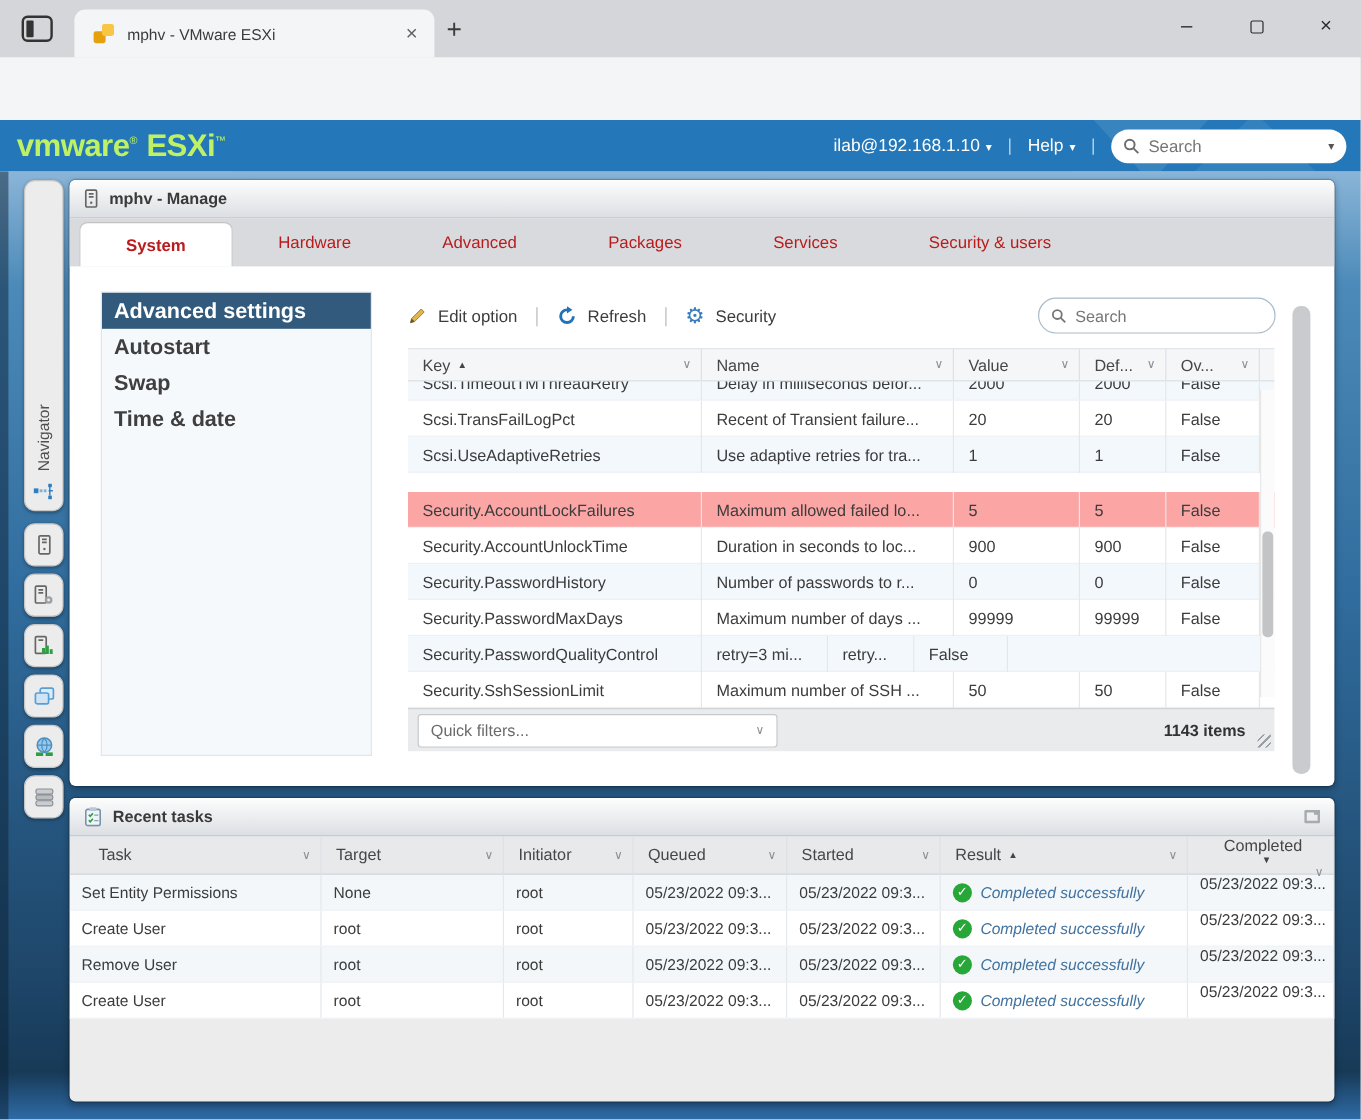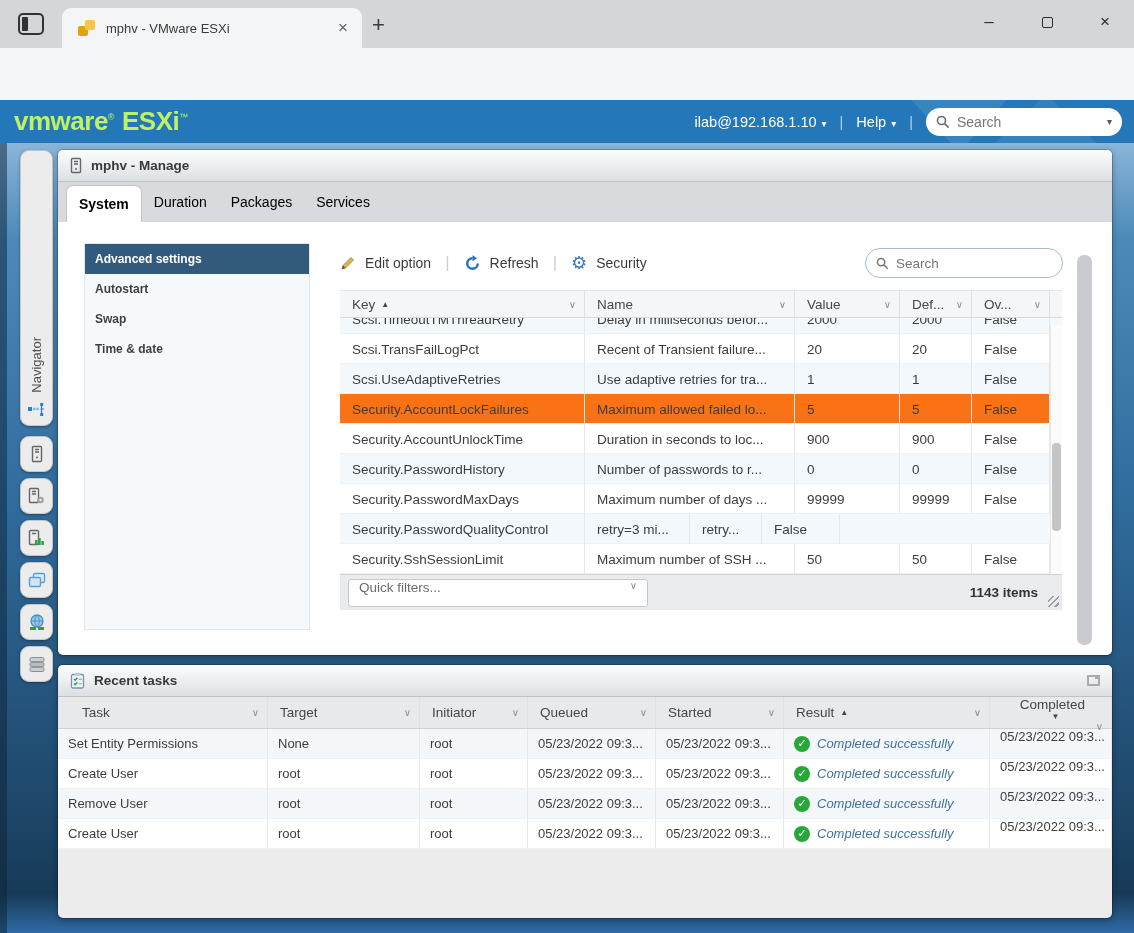--- a/index.html
+++ b/index.html
@@ -68,49 +68,49 @@
   
   .card { position:absolute; left:58px; width:1054px; background:#fff; border-radius:5px; box-shadow:0 0 0 1px rgba(0,0,0,.18), 0 2px 6px rgba(0,0,0,.3); overflow:hidden; }
   .card-main { top:150px; height:505px; }
   .card-tasks { top:665px; height:253px; background:#ececec; }
   .panel-titlebar { height:32px; background:linear-gradient(#fdfdfd,#dcdfe3); border-bottom:1px solid #bfc3c7; display:flex; align-items:center; padding-left:12px; gap:9px; }
   .panel-title { font-weight:700; font-size:13.5px; color:#3a3a3a; }
   .restore-ic { margin-left:auto; margin-right:12px; width:13px; height:11px; border:2px solid #a6abaf; border-radius:1px; position:relative; }
   .restore-ic::before { content:""; position:absolute; right:-2px; top:-2px; width:5px; height:4px; background:#a6abaf; }
 
   .tabstrip { height:40px; background:#d8dade; display:flex; align-items:flex-end; padding-left:8px; }
-  .tab-item { padding:0 12px; height:40px; line-height:40px; font-size:14px; color:#000000; }
+  .tab-item { padding:0 38px; height:40px; line-height:40px; font-size:14px; color:#b91c1c; }
   .tab-item.active { background:#fff; border:1px solid #c3c3c3; border-bottom:none; border-radius:7px 7px 0 0; font-weight:700; height:37px; line-height:36px; }
 
   .side-panel { position:absolute; left:26px; top:93px; width:226px; height:387px; background:#f6f9fc; border:1px solid #e0e6eb; }
-  .side-item { height:30px; line-height:30px; padding-left:10px; font-size:12px; font-weight:700; color:#3f3f3f; white-space:nowrap; }
+  .side-item { height:30px; line-height:30px; padding-left:10px; font-size:18px; font-weight:700; color:#3f3f3f; white-space:nowrap; }
   .side-item.selected { background:#325a7d; color:#fff; }
 
   .toolbar { position:absolute; left:282px; top:98px; height:30px; display:flex; align-items:center; gap:9px; font-size:14px; color:#3c3c3c; }
   .tool-sep { color:#c9ced2; font-size:17px; margin:0 5px; }
   .gear-glyph { color:#3a7cbe; font-size:18px; }
   .tool-search { position:absolute; left:807px; top:98px; width:198px; height:30px; border:1px solid #a9bbc8; border-radius:15px; display:flex; align-items:center; padding:0 10px; gap:7px; background:#fff; }
   .tool-search input { border:none; outline:none; flex:1; font-size:13.5px; color:#555; width:80px; font-family:"Liberation Sans",sans-serif; }
 
   .settings-table { position:absolute; left:282px; top:140px; width:722px; font-size:13.5px; }
   .st-header { display:flex; height:28px; background:#f4f6f8; border-top:1px solid #e2e6ea; border-bottom:1px solid #d5dade; color:#464646; }
   .hcell { display:flex; align-items:center; padding:0 8px 0 12px; border-right:1px solid #dde2e6; white-space:nowrap; }
   .chev { margin-left:auto; color:#8a9096; font-size:10px; padding-left:6px; }
   .sort { font-size:8px; color:#444; margin-left:6px; }
   .w-key{width:245px;} .w-name{width:210px;} .w-val{width:105px;} .w-def{width:72px;} .w-ov{width:78px;}
   .st-row { display:flex; height:30px; color:#3c3c3c; background:#fff; border-bottom:1px solid #eef1f4; }
   .st-row.tint { background:#f3f8fc; }
-  .st-row.selected { background:#f97316; }
+  .st-row.selected { background:#fca5a5;margin-top:16px; }
   .st-row.clipped { height:16px; overflow:hidden; }
   .st-cell { display:flex; align-items:center; padding:0 8px 0 12px; border-right:1px solid #e3e8ec; white-space:nowrap; overflow:hidden; height:30px; }
   .clipped .st-cell { position:relative; top:-14px; }
   .st-scroll { position:absolute; right:0; top:35px; width:12px; height:256px; background:#fbfbfb; border-left:1px solid #e8e8e8; }
   .st-thumb { position:absolute; left:1px; top:118px; width:9px; height:88px; background:#c2c4c6; border-radius:4px; }
   .st-footer { position:relative; display:flex; align-items:center; height:36px; background:#eaebec; border-top:1px solid #cfd3d6; padding:0 8px; }
-  .quick-filters { width:300px; height:28px; background:#fff; border:1px solid #c6cacd; border-radius:3px; display:flex; align-items:flex-start; padding:0 10px; color:#6b6b6b; }
+  .quick-filters { width:300px; height:28px; background:#fff; border:1px solid #c6cacd; border-radius:3px; display:flex; align-items:center; padding:0 10px; color:#6b6b6b; }
   .items-count { margin-left:auto; font-weight:700; color:#333; padding-right:16px; }
   .grip { position:absolute; right:3px; bottom:3px; width:11px; height:11px; background:repeating-linear-gradient(135deg, transparent 0 3px, #9aa0a6 3px 4.5px); }
   .outer-scroll { position:absolute; left:1019px; top:105px; width:15px; height:390px; background:#c9cbce; border-radius:7px; }
 
   .tasks-header { display:flex; height:32px; background:#e7e9eb; border-bottom:1px solid #cdd2d6; color:#464646; font-size:13.5px; }
   .t-task{width:210px;padding-left:24px;} .t-target{width:152px;gap:16px;} .t-init{width:108px;} .t-q{width:128px;} .t-s{width:128px;} .t-res{width:206px;} .t-c{width:122px;flex-direction:column;}
   .task-row { display:flex; height:30px; background:#fff; font-size:13px; color:#3c3c3c; border-bottom:1px solid #eef1f4; }
   .task-row.tint { background:#f3f7fa; }
   .t-cell { display:flex; align-items:center; padding:0 6px 0 10px; border-right:1px solid #e3e8ec; white-space:nowrap; overflow:hidden; }
   .ok-dot { width:16px; height:16px; border-radius:50%; background:#27a737; color:#fff; font-size:11px; display:flex; align-items:center; justify-content:center; margin-right:7px; flex:none; }
@@ -267,23 +267,25 @@
     <div class="panel-titlebar">
       <svg width="12" height="17" viewBox="0 0 12 17">
           <rect class="ln" x="1.5" y="1.5" width="9" height="14" rx="1"></rect>
           <path class="ln" d="M4 4.5 H8 M4 7 H8"></path>
           <circle cx="6" cy="12" r="1" fill="#666"></circle>
         </svg>
       <span class="panel-title">mphv - Manage</span>
     </div>
     <div class="tabstrip">
       <span class="tab-item active">System</span>
-      <span class="tab-item">Duration</span>
+      <span class="tab-item">Hardware</span>
+      <span class="tab-item">Advanced</span>
       <span class="tab-item">Packages</span>
       <span class="tab-item">Services</span>
+      <span class="tab-item">Security &amp; users</span>
     </div>
 
     <div class="side-panel">
       <div class="side-item selected">Advanced settings</div>
       <div class="side-item">Autostart</div>
       <div class="side-item">Swap</div>
       <div class="side-item">Time &amp; date</div>
     </div>
 
     <div class="toolbar">

